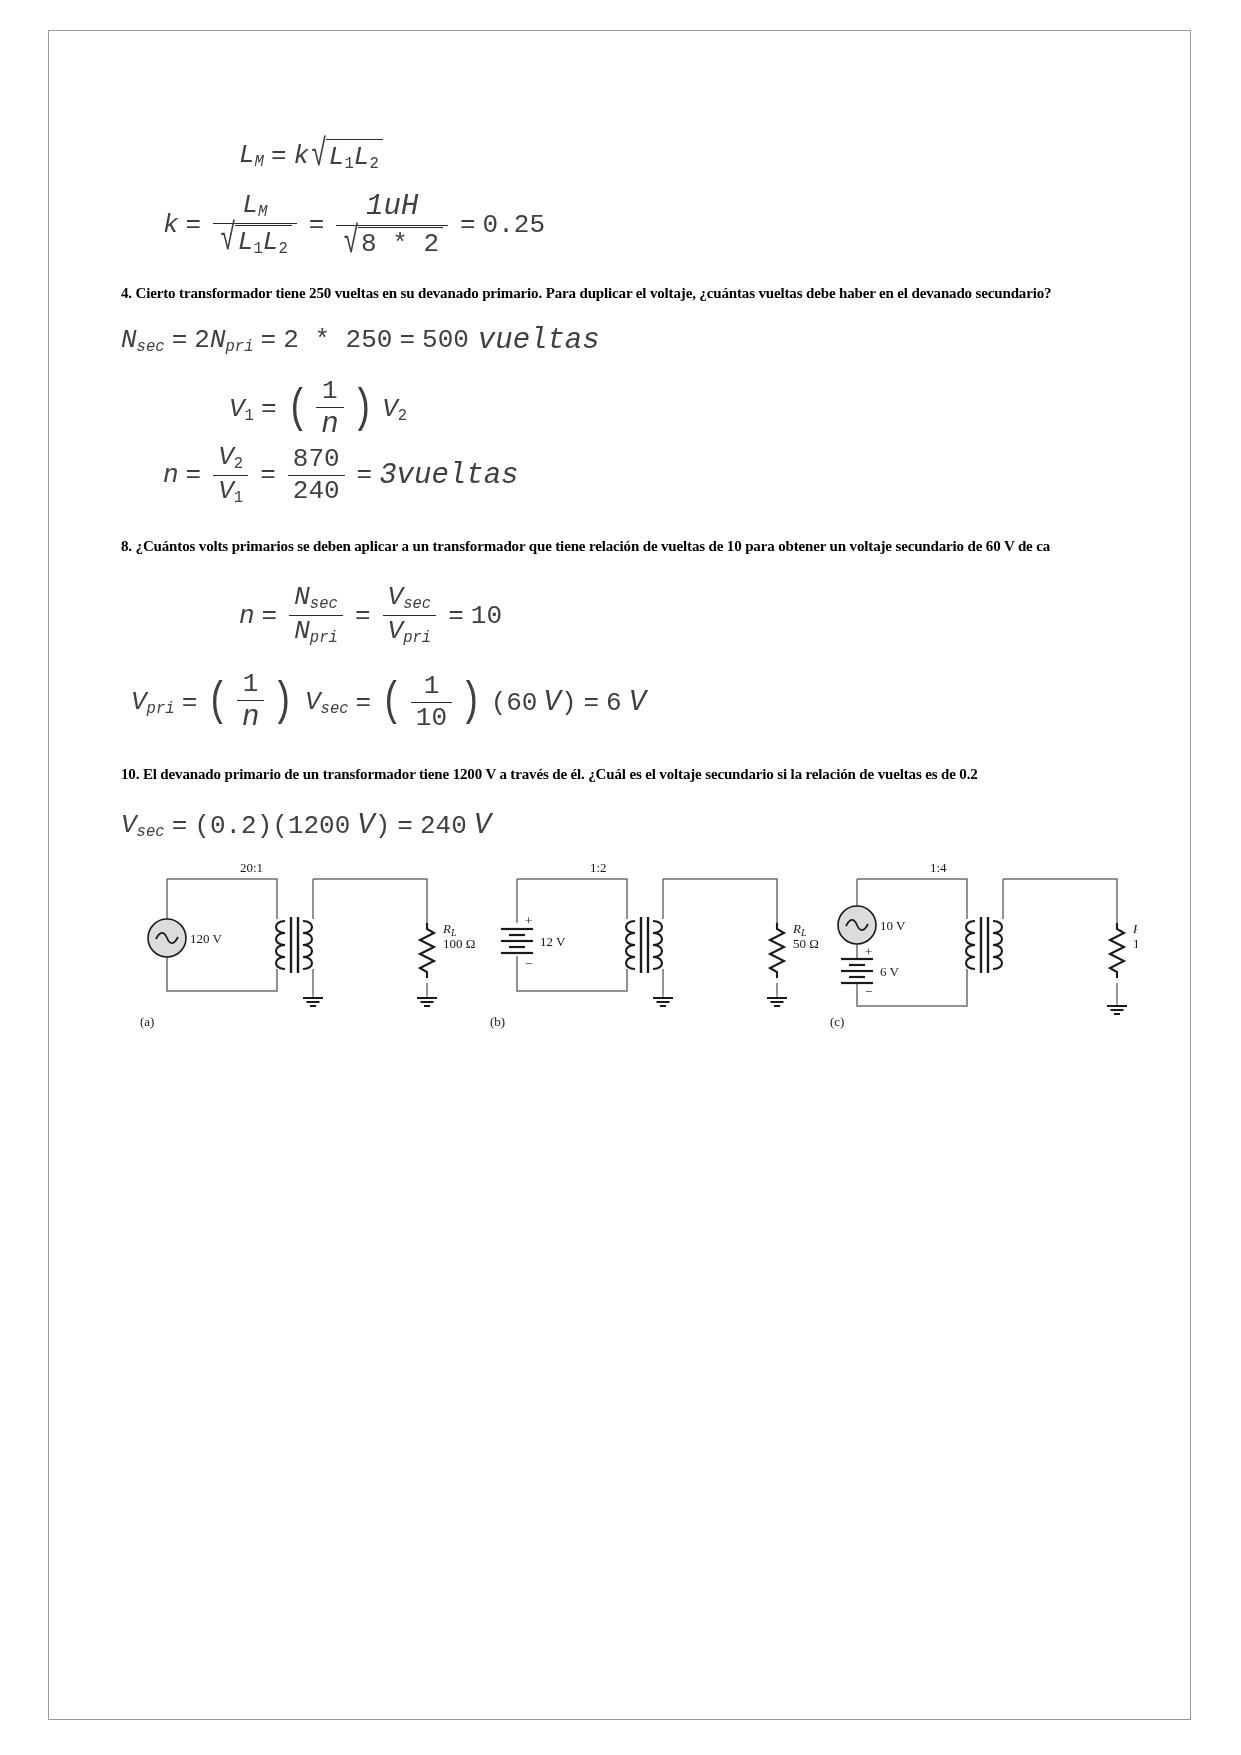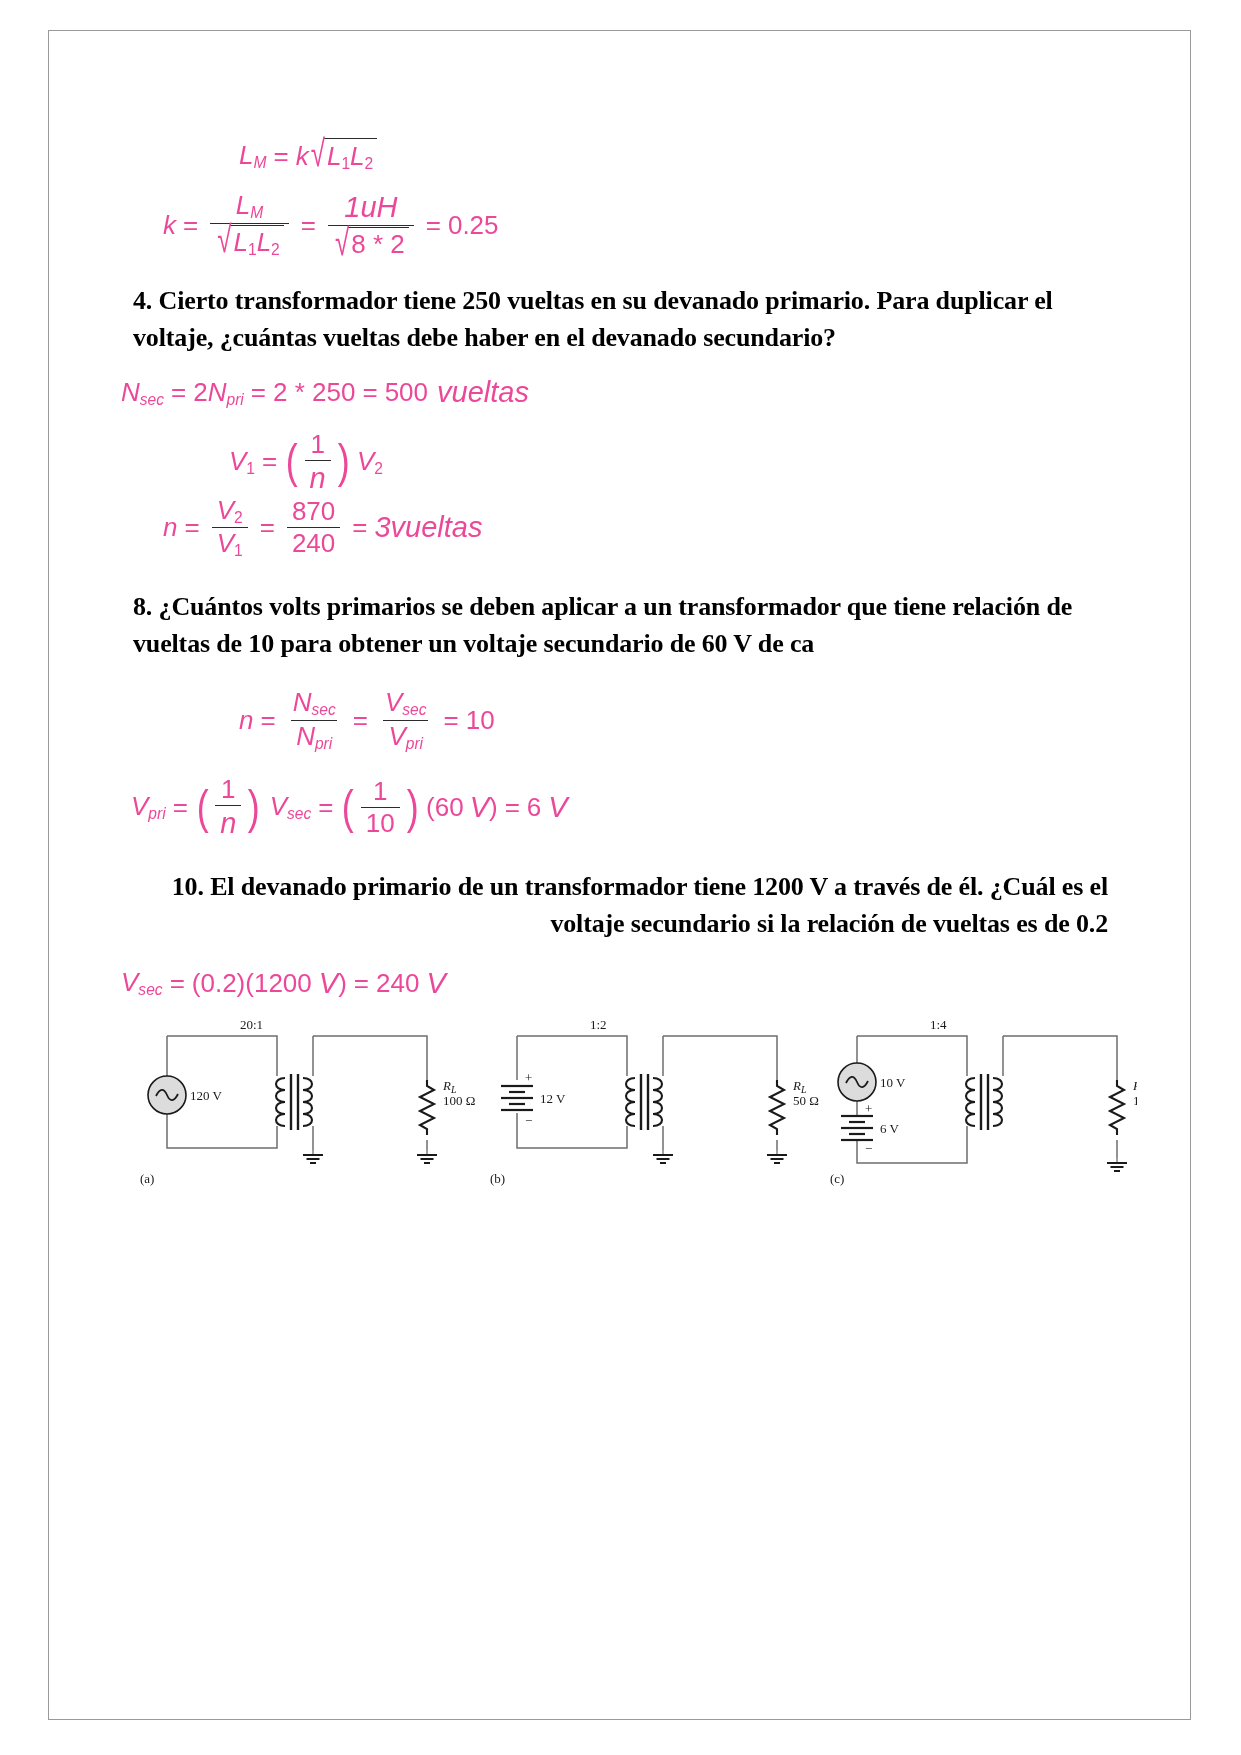--- a/index.html
+++ b/index.html
@@ -29,32 +29,32 @@
     position: absolute;
     left: 72px;
     top: 90px;
     width: 1000px;
   }
 
   
   .qpara {
     font-family: "Liberation Serif", serif;
     font-weight: bold;
-    font-size: 26px;
+    font-size: 15px;
     line-height: 1.42;
     letter-spacing: -0.15px;
     text-align: left;
-    margin: 12px;
+    margin: 0;
     color: #000;
   }
 
   
   .math {
-    font-family: Liberation Sans, sans-serif;
-    color: #ec4899;
+    font-family: Liberation Mono, monospace;
+    color: #404040;
     display: flex;
     align-items: center;
     white-space: nowrap;
   }
   .mvar {
     font-style: italic;
     font-size: 26px;
     position: relative;
   }
   .sub {
@@ -272,21 +272,21 @@
         <span class="pr">)</span>
       </span>
       <span class="num" style="padding-left:6px;">(60</span>
       <span class="ital" style="padding-left:6px;">V</span>
       <span class="num">)</span>
       <span class="op">=</span>
       <span class="num">6</span>
       <span class="ital" style="padding-left:7px;">V</span>
     </div>
 
-    <p class="qpara" style="margin-top:26px; width:975px;text-align:right;">10. El devanado primario de un transformador tiene 1200 V a través de él. ¿Cuál es el voltaje secundario si la relación de vueltas es de 0.2</p>
+    <p class="qpara" style="margin-top:26px; width:975px;">10. El devanado primario de un transformador tiene 1200 V a través de él. ¿Cuál es el voltaje secundario si la relación de vueltas es de 0.2</p>
 
     <div class="math" style="margin-left:0px; margin-top:20px; height:42px;">
       <span class="mvar"><span>V</span><span class="sub">sec</span></span>
       <span class="op">=</span>
       <span class="num">(0.2)(1200</span>
       <span class="ital" style="padding-left:7px;">V</span>
       <span class="num">)</span>
       <span class="op">=</span>
       <span class="num">240</span>
       <span class="ital" style="padding-left:7px;">V</span>

